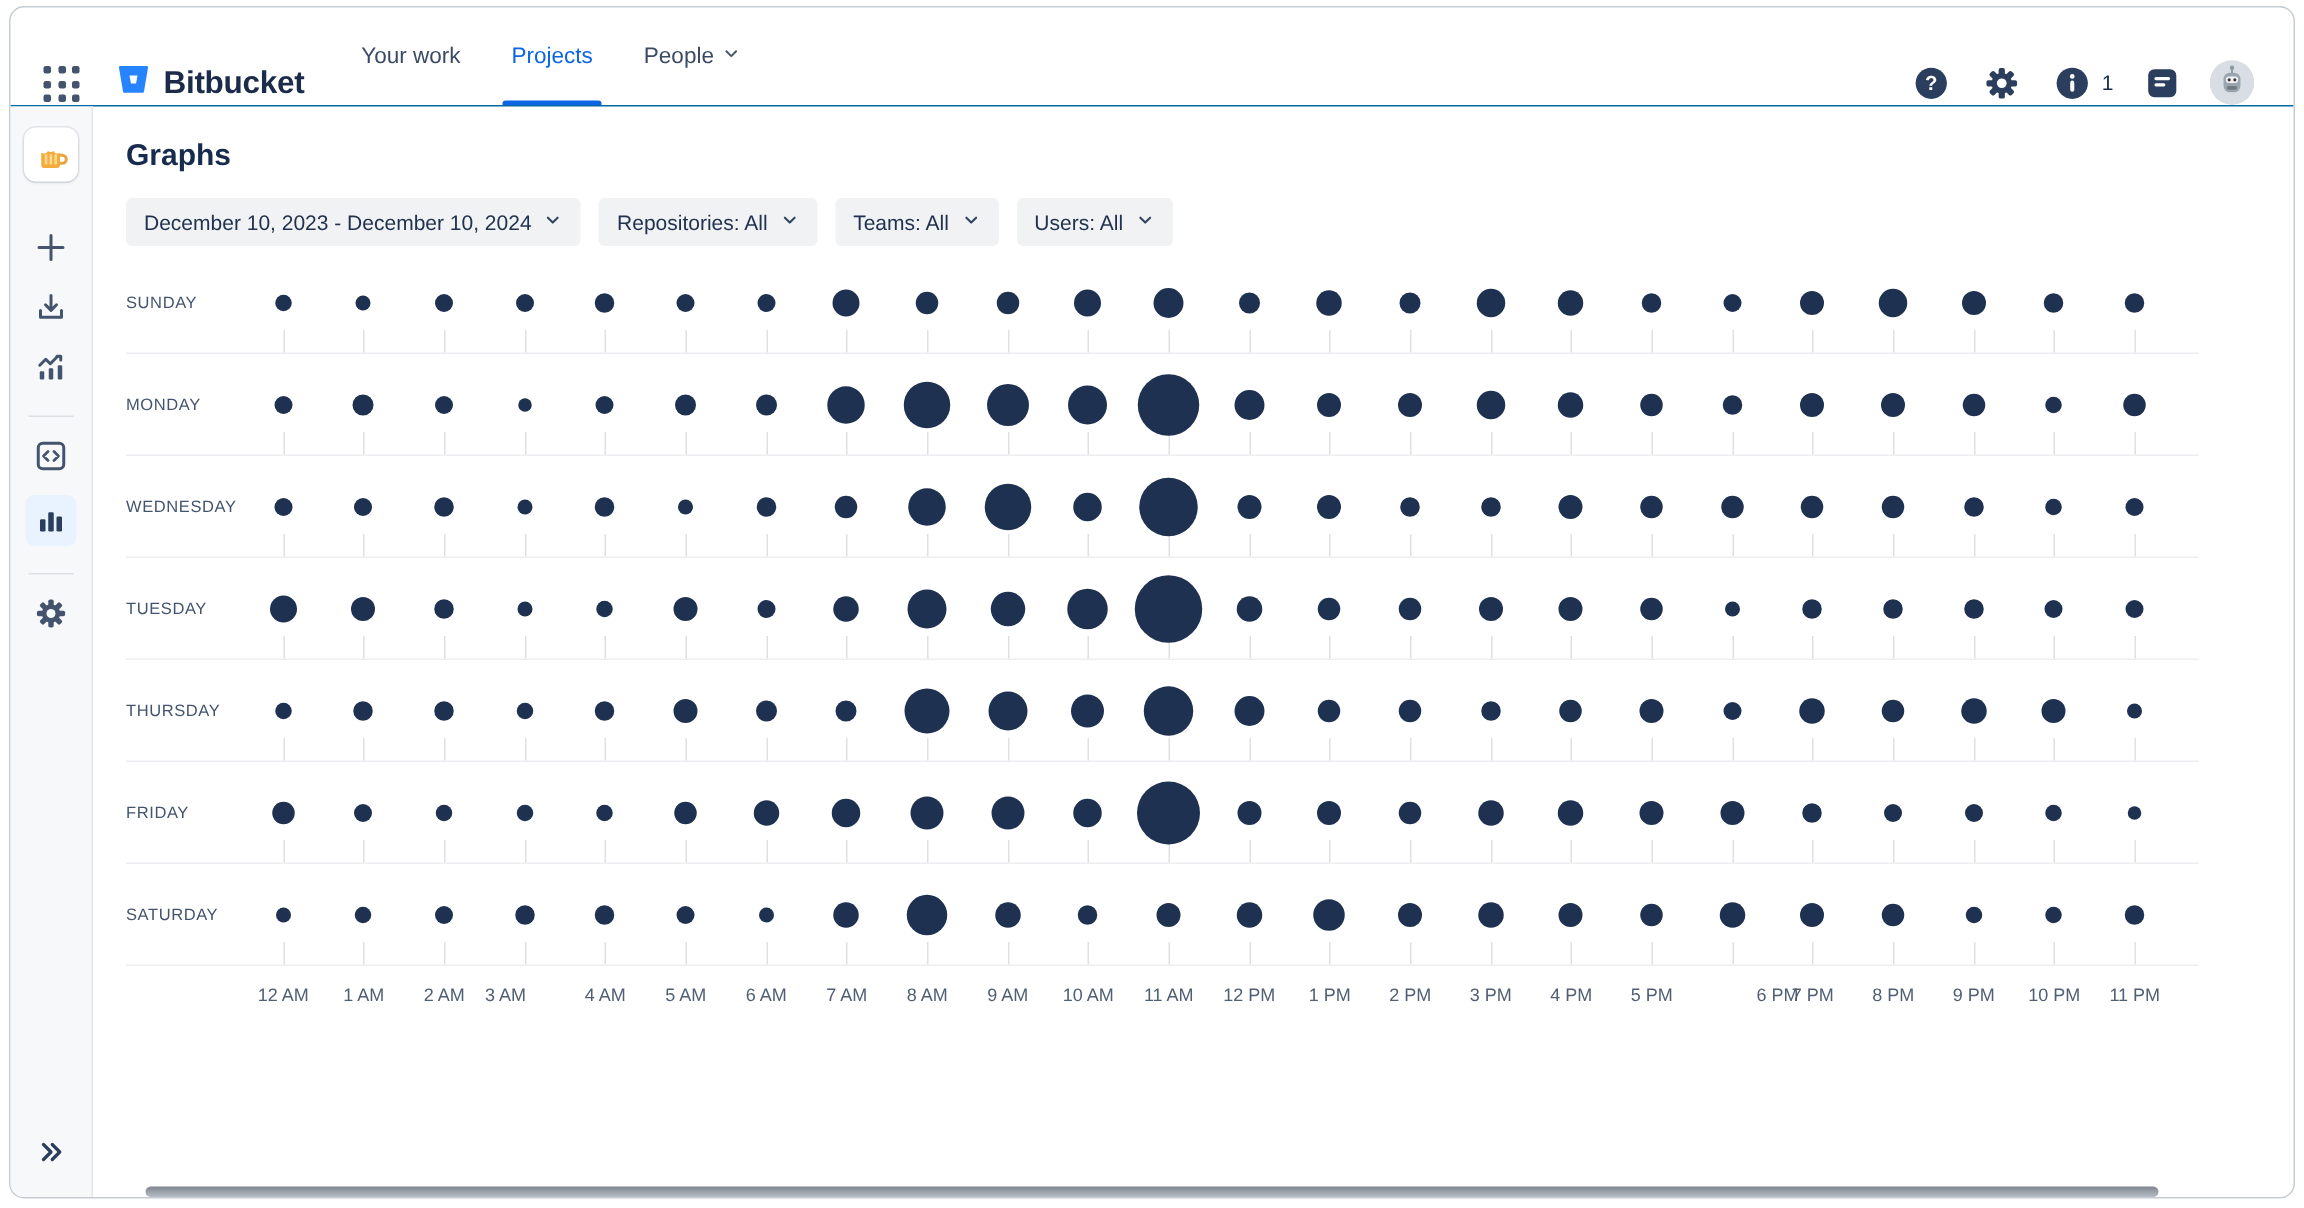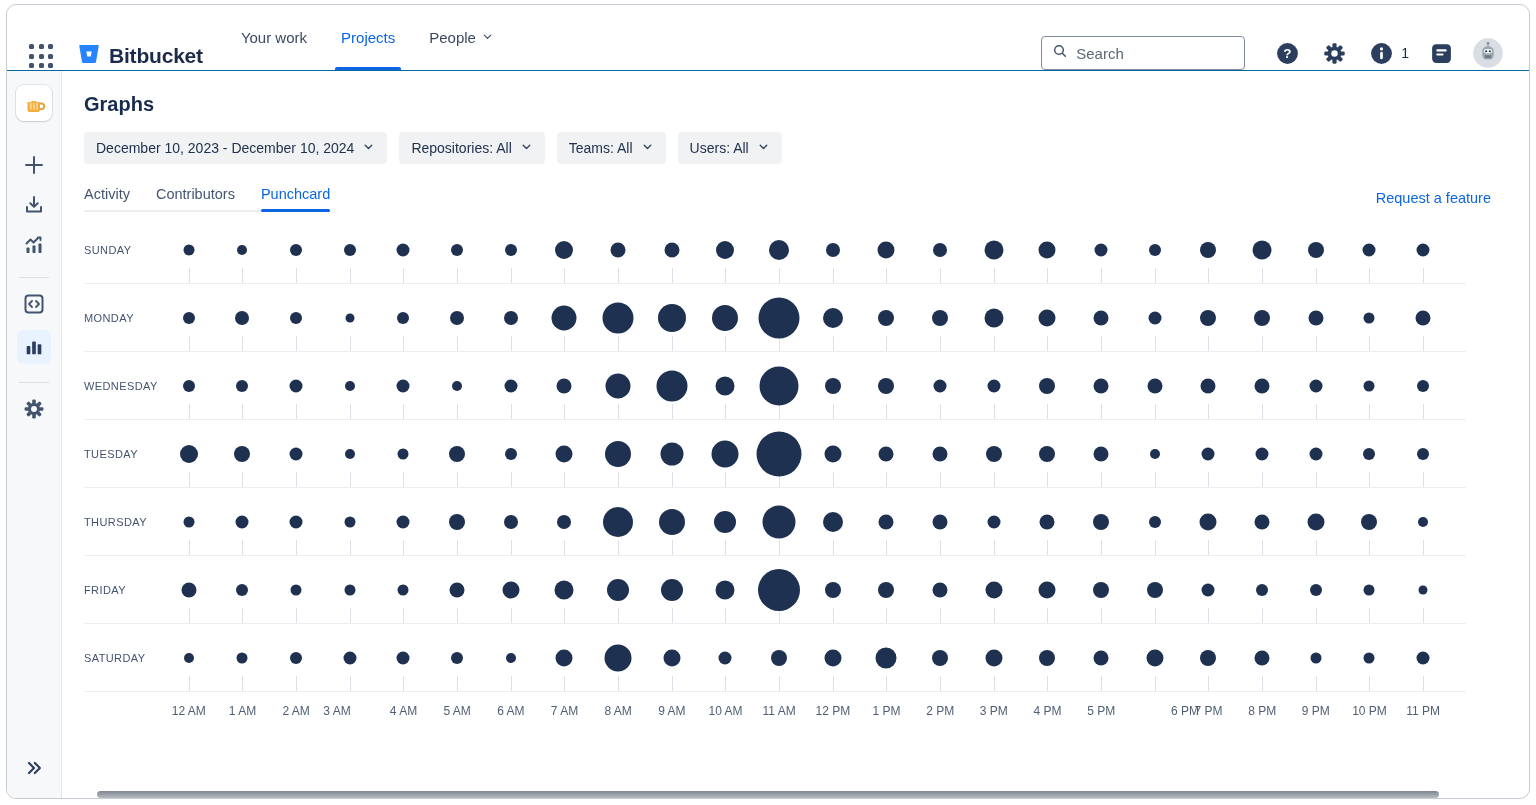--- a/index.html
+++ b/index.html
@@ -120,29 +120,20 @@
         <span>People</span>
         <span>
           <svg width="13" height="13" viewBox="0 0 24 24">
               <path d="M6 9.5l6 6 6-6" stroke="#44546F" stroke-width="2.4" fill="none" stroke-linecap="round" stroke-linejoin="round"></path>
             </svg>
         </span>
       </div>
     </div>
 
     <div class="hdr-right">
-      <div class="search-box">
-        <span>
-          <svg width="16" height="16" viewBox="0 0 24 24">
-              <circle cx="10.5" cy="10.5" r="6.5" stroke="#44546F" stroke-width="2.2" fill="none"></circle>
-              <path d="M15.5 15.5L20 20" stroke="#44546F" stroke-width="2.2" stroke-linecap="round"></path>
-            </svg>
-        </span>
-        <input type="text" placeholder="Search" style="">
-      </div>
       <div class="icon-btn">
         <svg width="25" height="25" viewBox="0 0 24 24">
             <circle cx="12" cy="12" r="10" fill="#2C3E5D"></circle>
             <text x="12" y="16.4" text-anchor="middle" font-size="13" font-weight="bold" fill="#fff" font-family="Liberation Sans, sans-serif">?</text>
           </svg>
       </div>
       <div class="icon-btn">
         <svg width="25" height="25" viewBox="0 0 24 24">
             <g fill="#2C3E5D">
               <rect x="10" y="2.2" width="4" height="19.6" rx="1.2"></rect>
@@ -276,28 +267,20 @@
               </svg></span>
         </div>
         <div class="chip">
           <span>Users: All</span>
           <span><svg width="13" height="13" viewBox="0 0 24 24">
                 <path d="M6 9.5l6 6 6-6" stroke="#344563" stroke-width="2.6" fill="none" stroke-linecap="round" stroke-linejoin="round"></path>
               </svg></span>
         </div>
       </div>
 
-      <div class="tabs-row">
-        <div class="tab-group">
-          <div class="tab">Activity</div>
-          <div class="tab">Contributors</div>
-          <div class="tab active">Punchcard</div>
-        </div>
-        <a class="feature-link">Request a feature</a>
-      </div>
 
       <div class="punchcard">
           <div class="pc-row">
             <span class="pc-day">SUNDAY</span>
             <div class="pc-cells">
               <div class="pc-cell">
                 <span class="pc-tick"></span>
                 <span class="pc-dot" style="width: 11px; height: 11px; background: rgb(31, 49, 80);"></span>
               </div>
               <div class="pc-cell">

